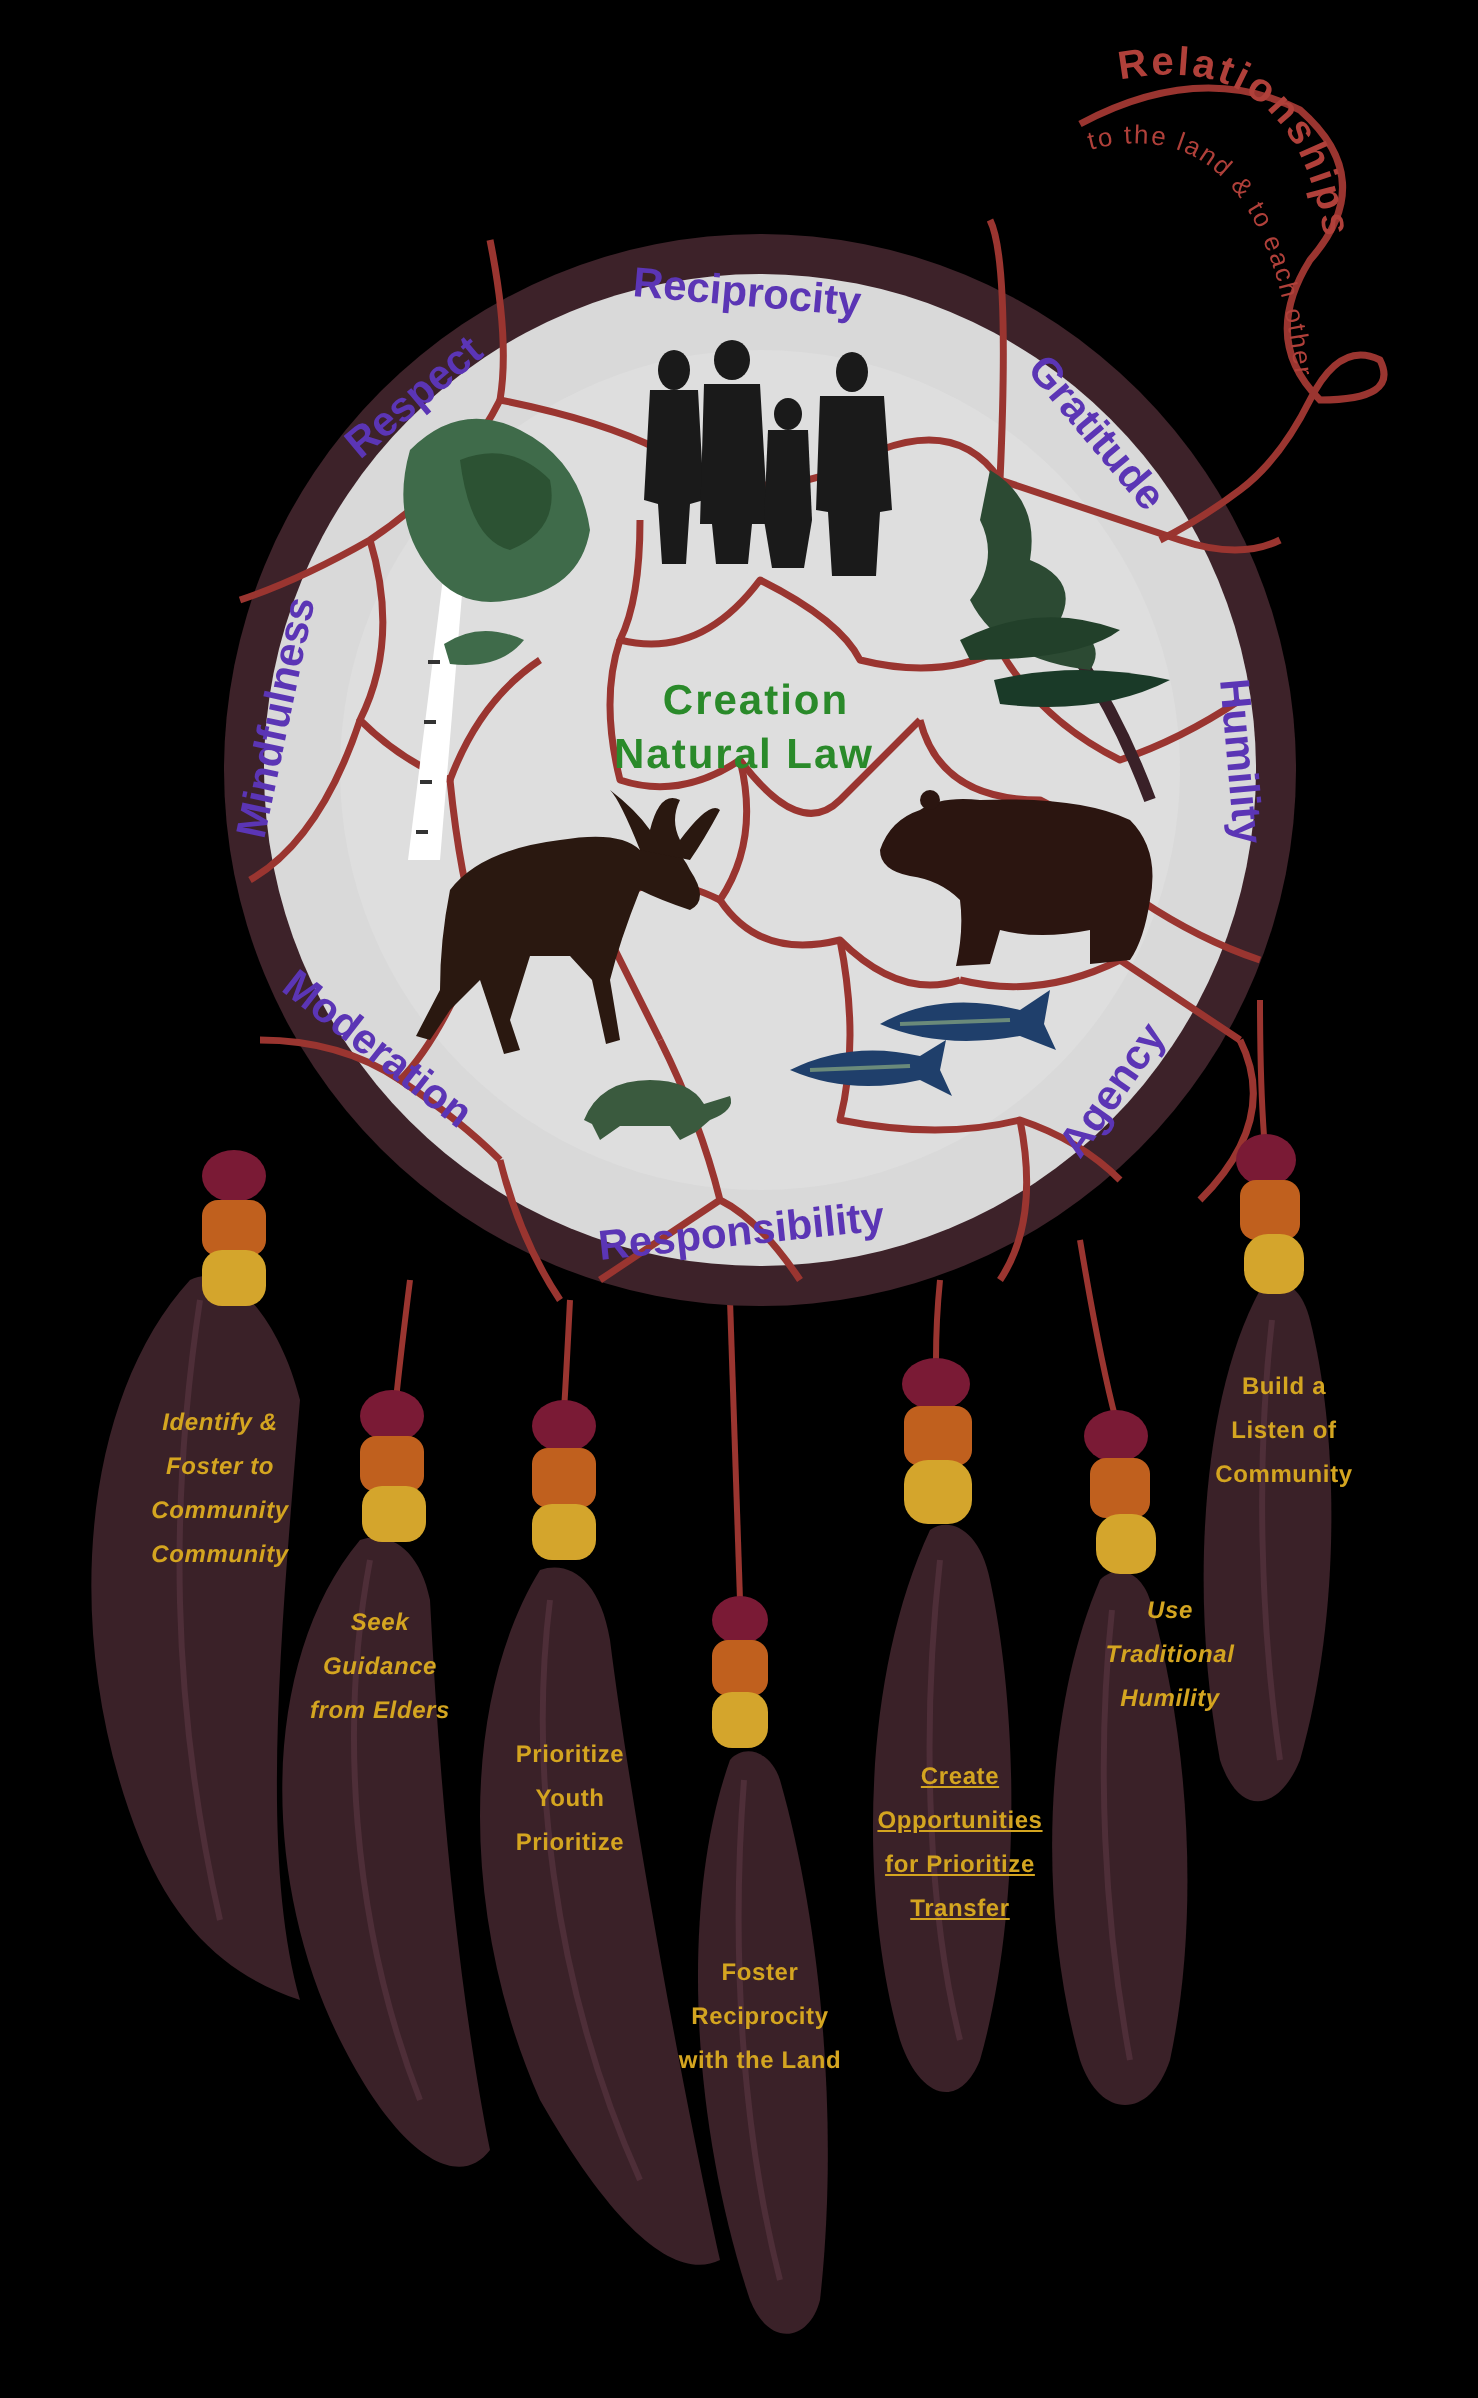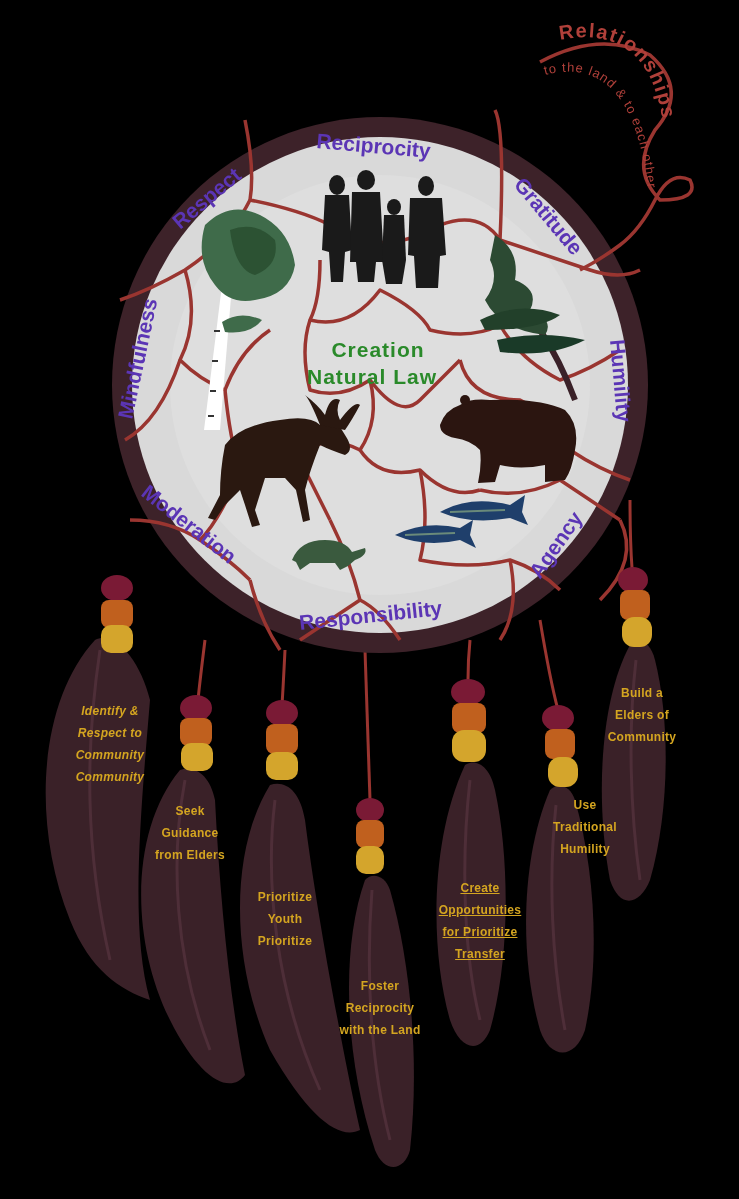--- a/index.html
+++ b/index.html
@@ -198,47 +198,47 @@
 
   <g>
     <path d="M 540 62 Q 600 30 650 55 Q 690 90 655 130 Q 630 170 660 200 Q 700 200 690 180 Q 670 170 655 200 Q 640 230 620 245 Q 600 260 580 270" stroke="#9a3530" stroke-width="3.5" fill="none"></path>
     <text class="rel-title"><textPath href="#arc-rel-title">Relationships</textPath></text>
     <text class="rel-sub"><textPath href="#arc-rel-sub">to the land &amp; to each other</textPath></text>
   </g>
 </svg>
 
 <div class="action-label" style="left:40px; top:700px; width:140px;font-style:italic;">
   <div>Identify &amp;</div>
-  <div>Respect to</div>
+  <div>Foster to</div>
   <div>Community</div>
   <div>Community</div>
 </div>
-<div class="action-label" style="left:128px; top:800px; width:124px;">
+<div class="action-label" style="left:128px; top:800px; width:124px;font-style:italic;">
   <div>Seek</div>
   <div>Guidance</div>
   <div>from Elders</div>
 </div>
-<div class="action-label" style="left:215px; top:886px; width:140px;">
+<div class="action-label" style="left:215px; top:866px; width:140px;">
   <div>Prioritize</div>
   <div>Youth</div>
   <div>Prioritize</div>
 </div>
 <div class="action-label" style="left:310px; top:975px; width:140px;">
   <div>Foster</div>
   <div>Reciprocity</div>
   <div>with the Land</div>
 </div>
 <div class="action-label" style="left:405px; top:877px; width:150px;text-decoration:underline;">
   <div>Create</div>
   <div>Opportunities</div>
   <div>for Prioritize</div>
   <div>Transfer</div>
 </div>
-<div class="action-label" style="left:520px; top:794px; width:130px;">
+<div class="action-label" style="left:520px; top:794px; width:130px;font-style:italic;">
   <div>Use</div>
   <div>Traditional</div>
   <div>Humility</div>
 </div>
 <div class="action-label" style="left:580px; top:682px; width:124px;">
   <div>Build a</div>
-  <div>Elders of</div>
+  <div>Listen of</div>
   <div>Community</div>
 </div>
 
 </body></html>

